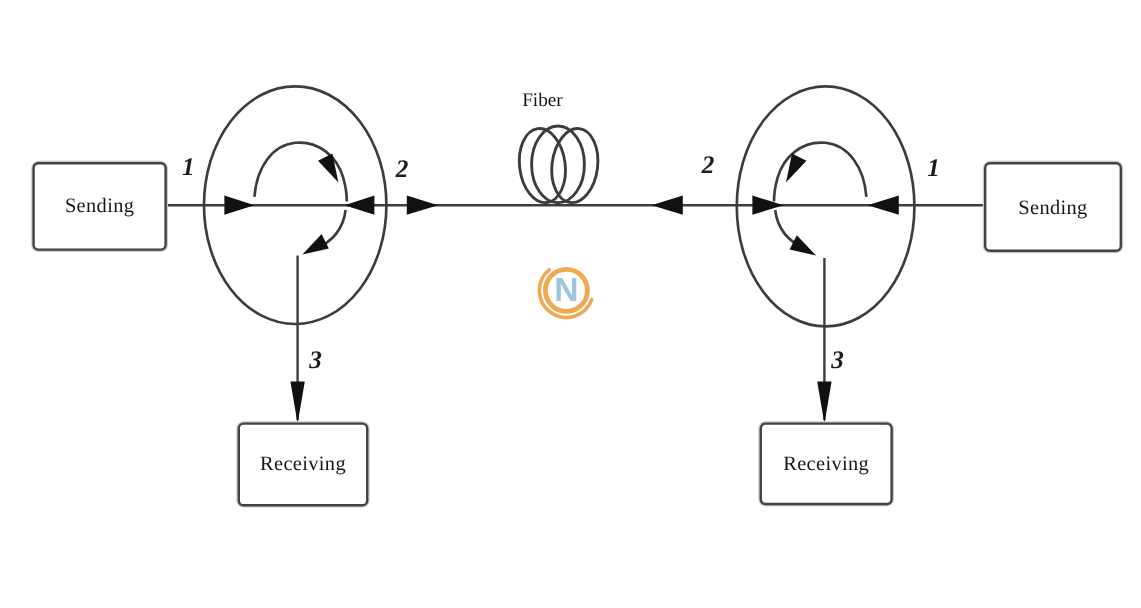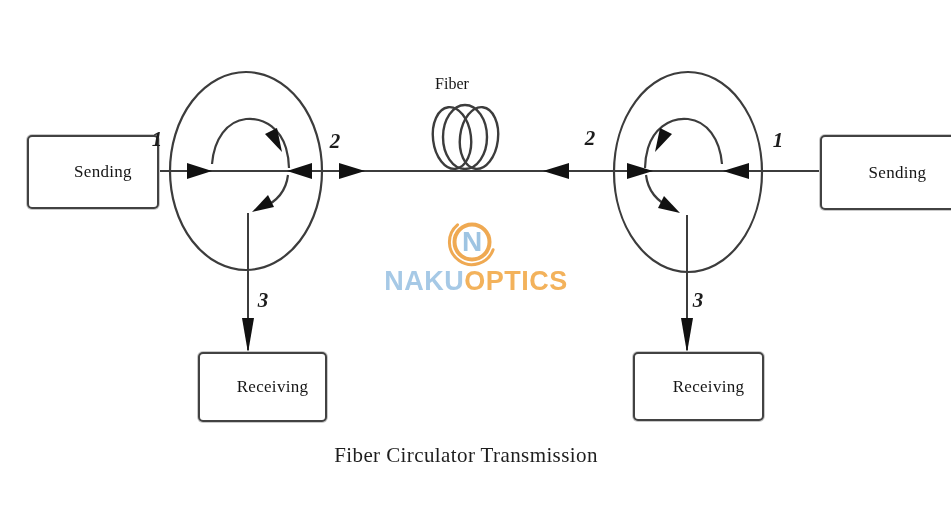--- a/index.html
+++ b/index.html
@@ -12,21 +12,20 @@
   .ink  { stroke:#3c3c3c; fill:none; }
   .arrow { fill:#111111; stroke:none; }
   .ring { stroke:#EFA952; fill:none; }
 
   .box {
     position:absolute; background:#ffffff;
     border:2.5px solid #424242; border-radius:5px;
     display:flex; align-items:center; justify-content:center;
     font-size:17px; color:#151515; letter-spacing:0.3px;
     box-shadow:0 0 0 1px #c9c9c9;
-    padding-left:20px;
   }
   .port {
     position:absolute; transform:translate(-50%,-50%);
     font-style:italic; font-size:21px; font-weight:600; color:#1c1c1c;
   }
   .fiber-label {
     position:absolute; left:452px; top:84px; transform:translate(-50%,-50%);
     font-size:16px; color:#161616;
   }
   .caption {
@@ -112,19 +111,15 @@
   <div class="port" style="left:157px; top:139px;">1</div>
   <div class="port" style="left:335px; top:141px;">2</div>
   <div class="port" style="left:263px; top:300px;">3</div>
   <div class="port" style="left:590px; top:138px;">2</div>
   <div class="port" style="left:778px; top:140px;">1</div>
   <div class="port" style="left:698px; top:300px;">3</div>
 
   <div class="fiber-label">Fiber</div>
 
   <div class="logo-n">N</div>
-  <div class="logo-word">
-    <span class="blue">NAKU</span><span class="orange">OPTICS</span>
-  </div>
 
-  <div class="caption">Fiber Circulator Transmission</div>
 
 </div>
 
 </body></html>

